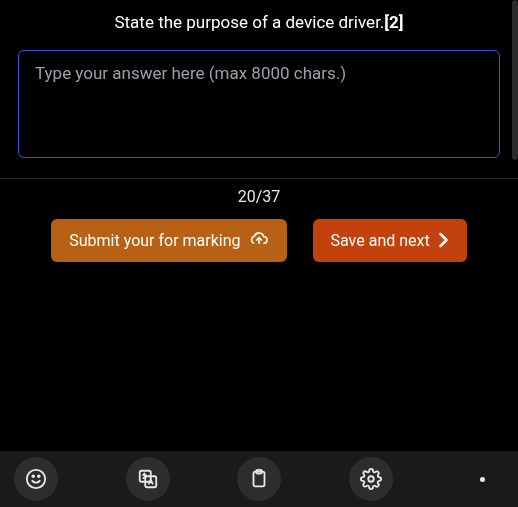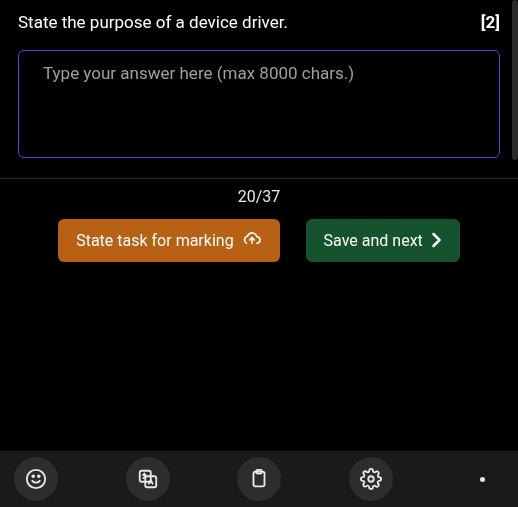--- a/index.html
+++ b/index.html
@@ -17,34 +17,34 @@
     }
     .content {
       padding: 10px 18px 0 18px;
       flex: 0 0 auto;
     }
     .intro-text {
       margin-bottom: 28px;
     }
     .question-row {
       display: flex;
-      justify-content: space-between;
+      justify-content: center;
       align-items: baseline;
       margin-bottom: 14px;
     }
     .marks {
       font-weight: 700;
     }
     .answer-area {
       width: 100%;
       min-height: 108px;
       background: #000;
       border: 1.5px solid #3b4ed6;
       border-radius: 6px;
-      padding: 12px 24px;
+      padding: 12px 16px;
       color: #fff;
       font-size: 17px;
       font-family: inherit;
       resize: none;
       outline: none;
       display: block;
     }
     .answer-area::placeholder {
       color: #9aa0a8;
     }
@@ -76,21 +76,21 @@
       display: inline-flex;
       align-items: center;
       gap: 8px;
       cursor: pointer;
       font-family: inherit;
     }
     .btn-submit {
       background: #b86014;
     }
     .btn-save {
-      background: #14532d;
+      background: #c2410c;
     }
     .btn svg { display: block; }
     .spacer { flex: 1 1 auto; }
     .bottom-bar {
       height: 56px;
       background: #1a1a1a;
       display: flex;
       align-items: center;
       justify-content: space-between;
       padding: 0 14px;
@@ -145,21 +145,21 @@
   </div>
   <textarea class="answer-area" placeholder="Type your answer here (max 8000 chars.)" style=""></textarea>
 </div>
 
 <hr class="divider">
 
 <div class="controls">
   <div class="progress">20/37</div>
   <div class="button-row">
     <button class="btn btn-submit">
-      <span>State task for marking</span>
+      <span>Submit your for marking</span>
       <span>
         <svg width="20" height="16" viewBox="0 0 24 20" fill="none" stroke="#fff" stroke-width="2" stroke-linecap="round" stroke-linejoin="round">
           <path d="M18 14a4 4 0 0 0 0-8 6 6 0 0 0-11.5-1A5 5 0 0 0 5 14"></path>
           <path d="M12 14V7"></path>
           <path d="M9 10l3-3 3 3"></path>
         </svg>
       </span>
     </button>
     <button class="btn btn-save">
       <span>Save and next</span>

